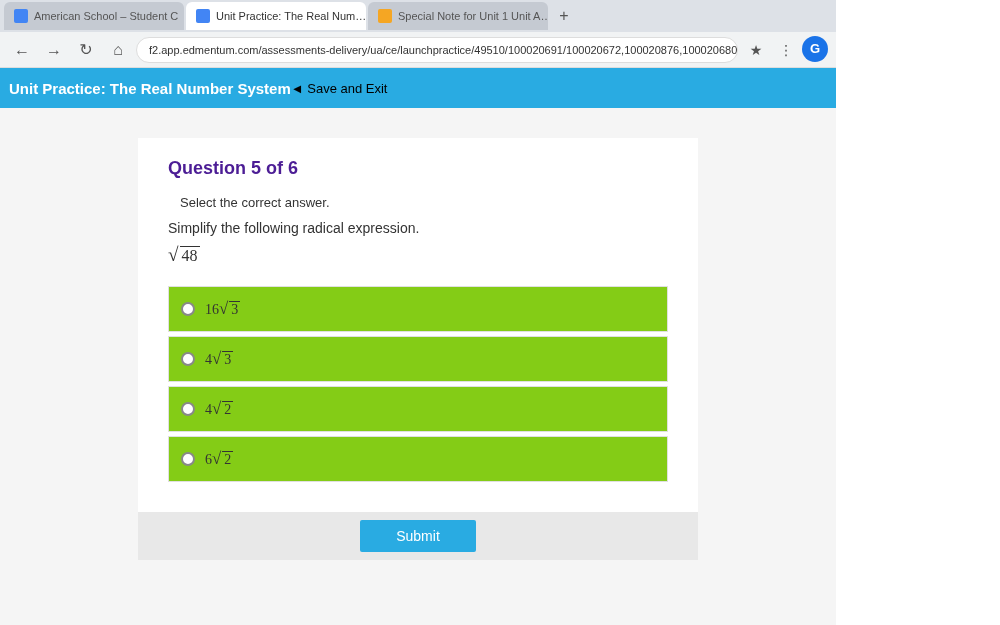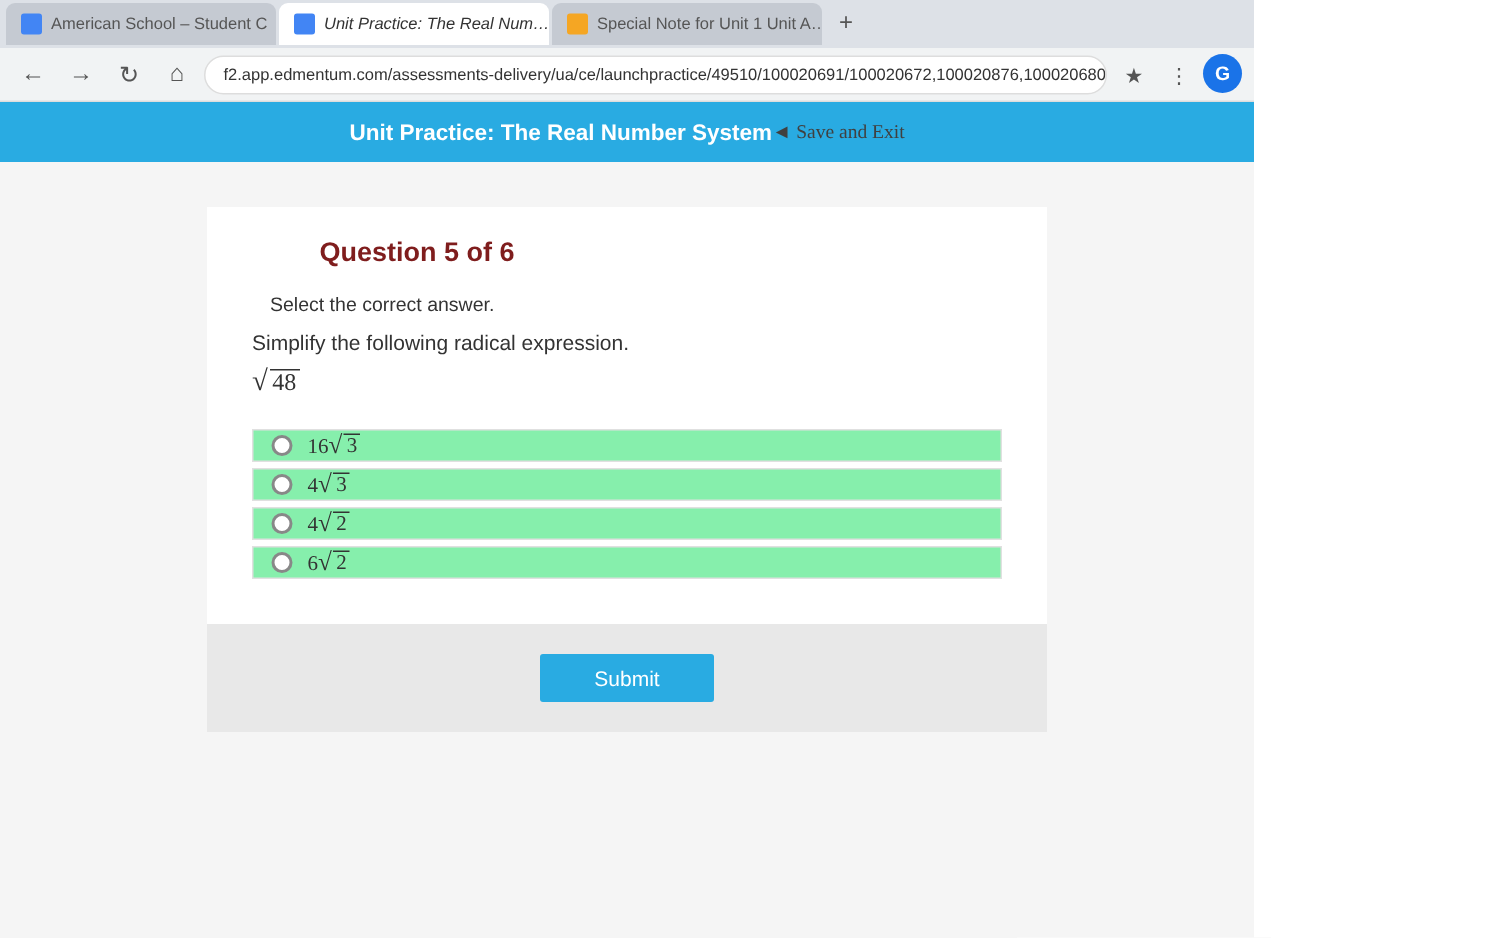--- a/index.html
+++ b/index.html
@@ -23,21 +23,21 @@
       padding: 0 10px;
       border-radius: 6px 6px 0 0;
       font-size: 11px;
       max-width: 180px;
       overflow: hidden;
       white-space: nowrap;
       text-overflow: ellipsis;
       cursor: pointer;
       gap: 6px;
     }
-    .tab.active { background: #fff; color: #333; font-style: italic; }
+    .tab.active { background: #fff; color: #333; }
     .tab.inactive { background: #c5cad2; color: #555; }
     .tab-favicon { width: 14px; height: 14px; border-radius: 2px; flex-shrink: 0; }
     .tab-favicon.blue { background: #4285f4; }
     .tab-favicon.orange { background: #f5a623; }
     .tab-favicon.red { background: #e53935; }
     .tab-close {
       margin-left: 4px;
       font-size: 12px;
       color: #777;
       flex-shrink: 0;
@@ -110,56 +110,54 @@
     }
 
     
     .app-header {
       background: #29abe2;
       color: white;
       height: 40px;
       display: flex;
       align-items: center;
       padding: 0 9px;
-      justify-content: center;
+      justify-content: flex-start;
     }
     .app-title {
       font-size: 15px;
       font-weight: bold;
     }
     .save-exit-btn {
       background: none;
       border: none;
-      color: #404040;
+      color: #000000;
       font-size: 13px;
       cursor: pointer;
       display: flex;
       align-items: center;
       gap: 4px;
-      font-family: Liberation Serif, serif;
     }
 
     
     .content-area {
       background: #f5f5f5;
       min-height: 517px;
       padding: 30px 20px;
     }
     .question-container {
       max-width: 560px;
       margin: 0 auto;
       background: #fff;
       padding: 20px 30px 30px 30px;
     }
     .question-header {
-      color: #7f1d1d;
+      color: #4c1d95;
       font-size: 18px;
       font-weight: bold;
       margin-bottom: 16px;
-      margin-left: 45px;
     }
     .question-instruction {
       font-size: 13px;
       color: #333;
       margin-bottom: 10px;
       margin-left: 12px;
     }
     .question-text {
       font-size: 14px;
       color: #333;
@@ -174,23 +172,23 @@
 
     
     .options-list {
       display: flex;
       flex-direction: column;
       gap: 4px;
     }
     .option-item {
       display: flex;
       align-items: center;
-      background: #86efac;
+      background: #84cc16;
       border: 1px solid #e0e0e0;
-      padding: 0 12px;
+      padding: 12px 12px;
       cursor: pointer;
       gap: 10px;
     }
     .option-radio {
       width: 14px; height: 14px;
       border-radius: 50%;
       border: 2px solid #888;
       flex-shrink: 0;
       background: #fff;
     }
@@ -198,21 +196,21 @@
       font-size: 14px;
       font-family: 'Times New Roman', serif;
       color: #333;
     }
 
     
     .action-bar {
       max-width: 560px;
       margin: 0 auto;
       background: #e8e8e8;
-      padding: 20px 30px;
+      padding: 8px 30px;
       display: flex;
       justify-content: center;
       gap: 20px;
     }
     .submit-btn {
       background: #29abe2;
       color: white;
       border: none;
       padding: 8px 36px;
       font-size: 14px;

